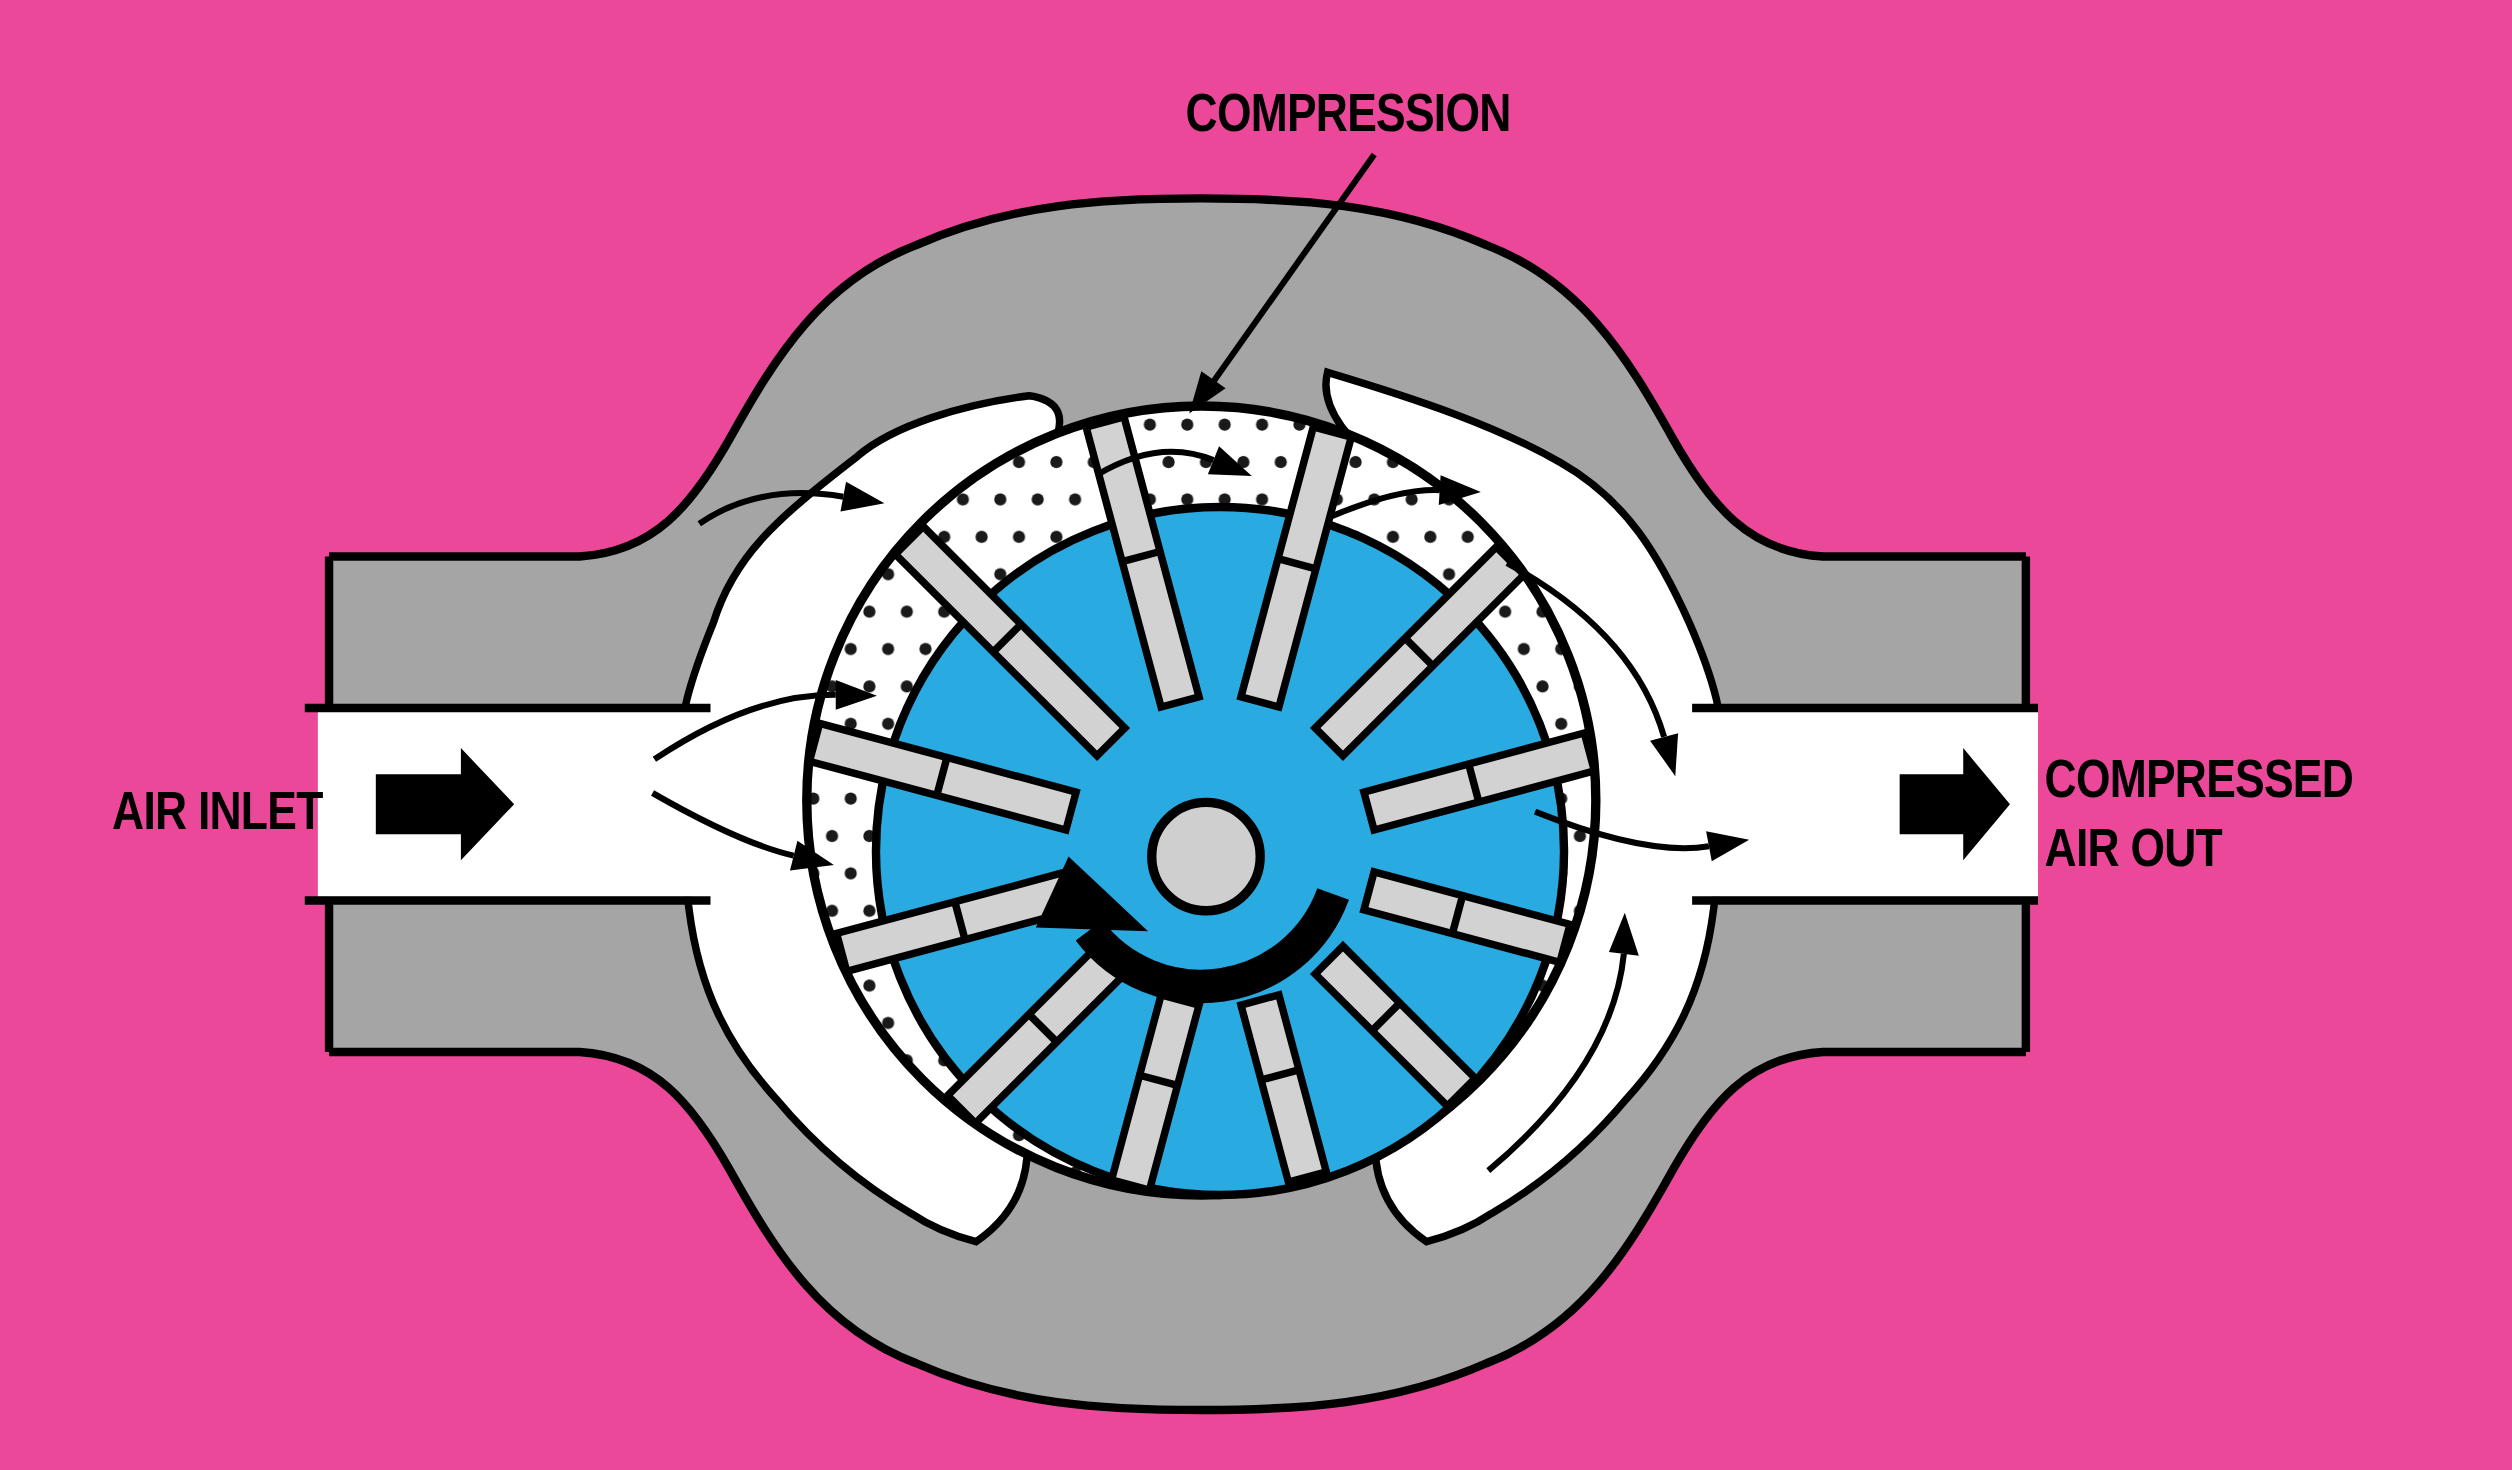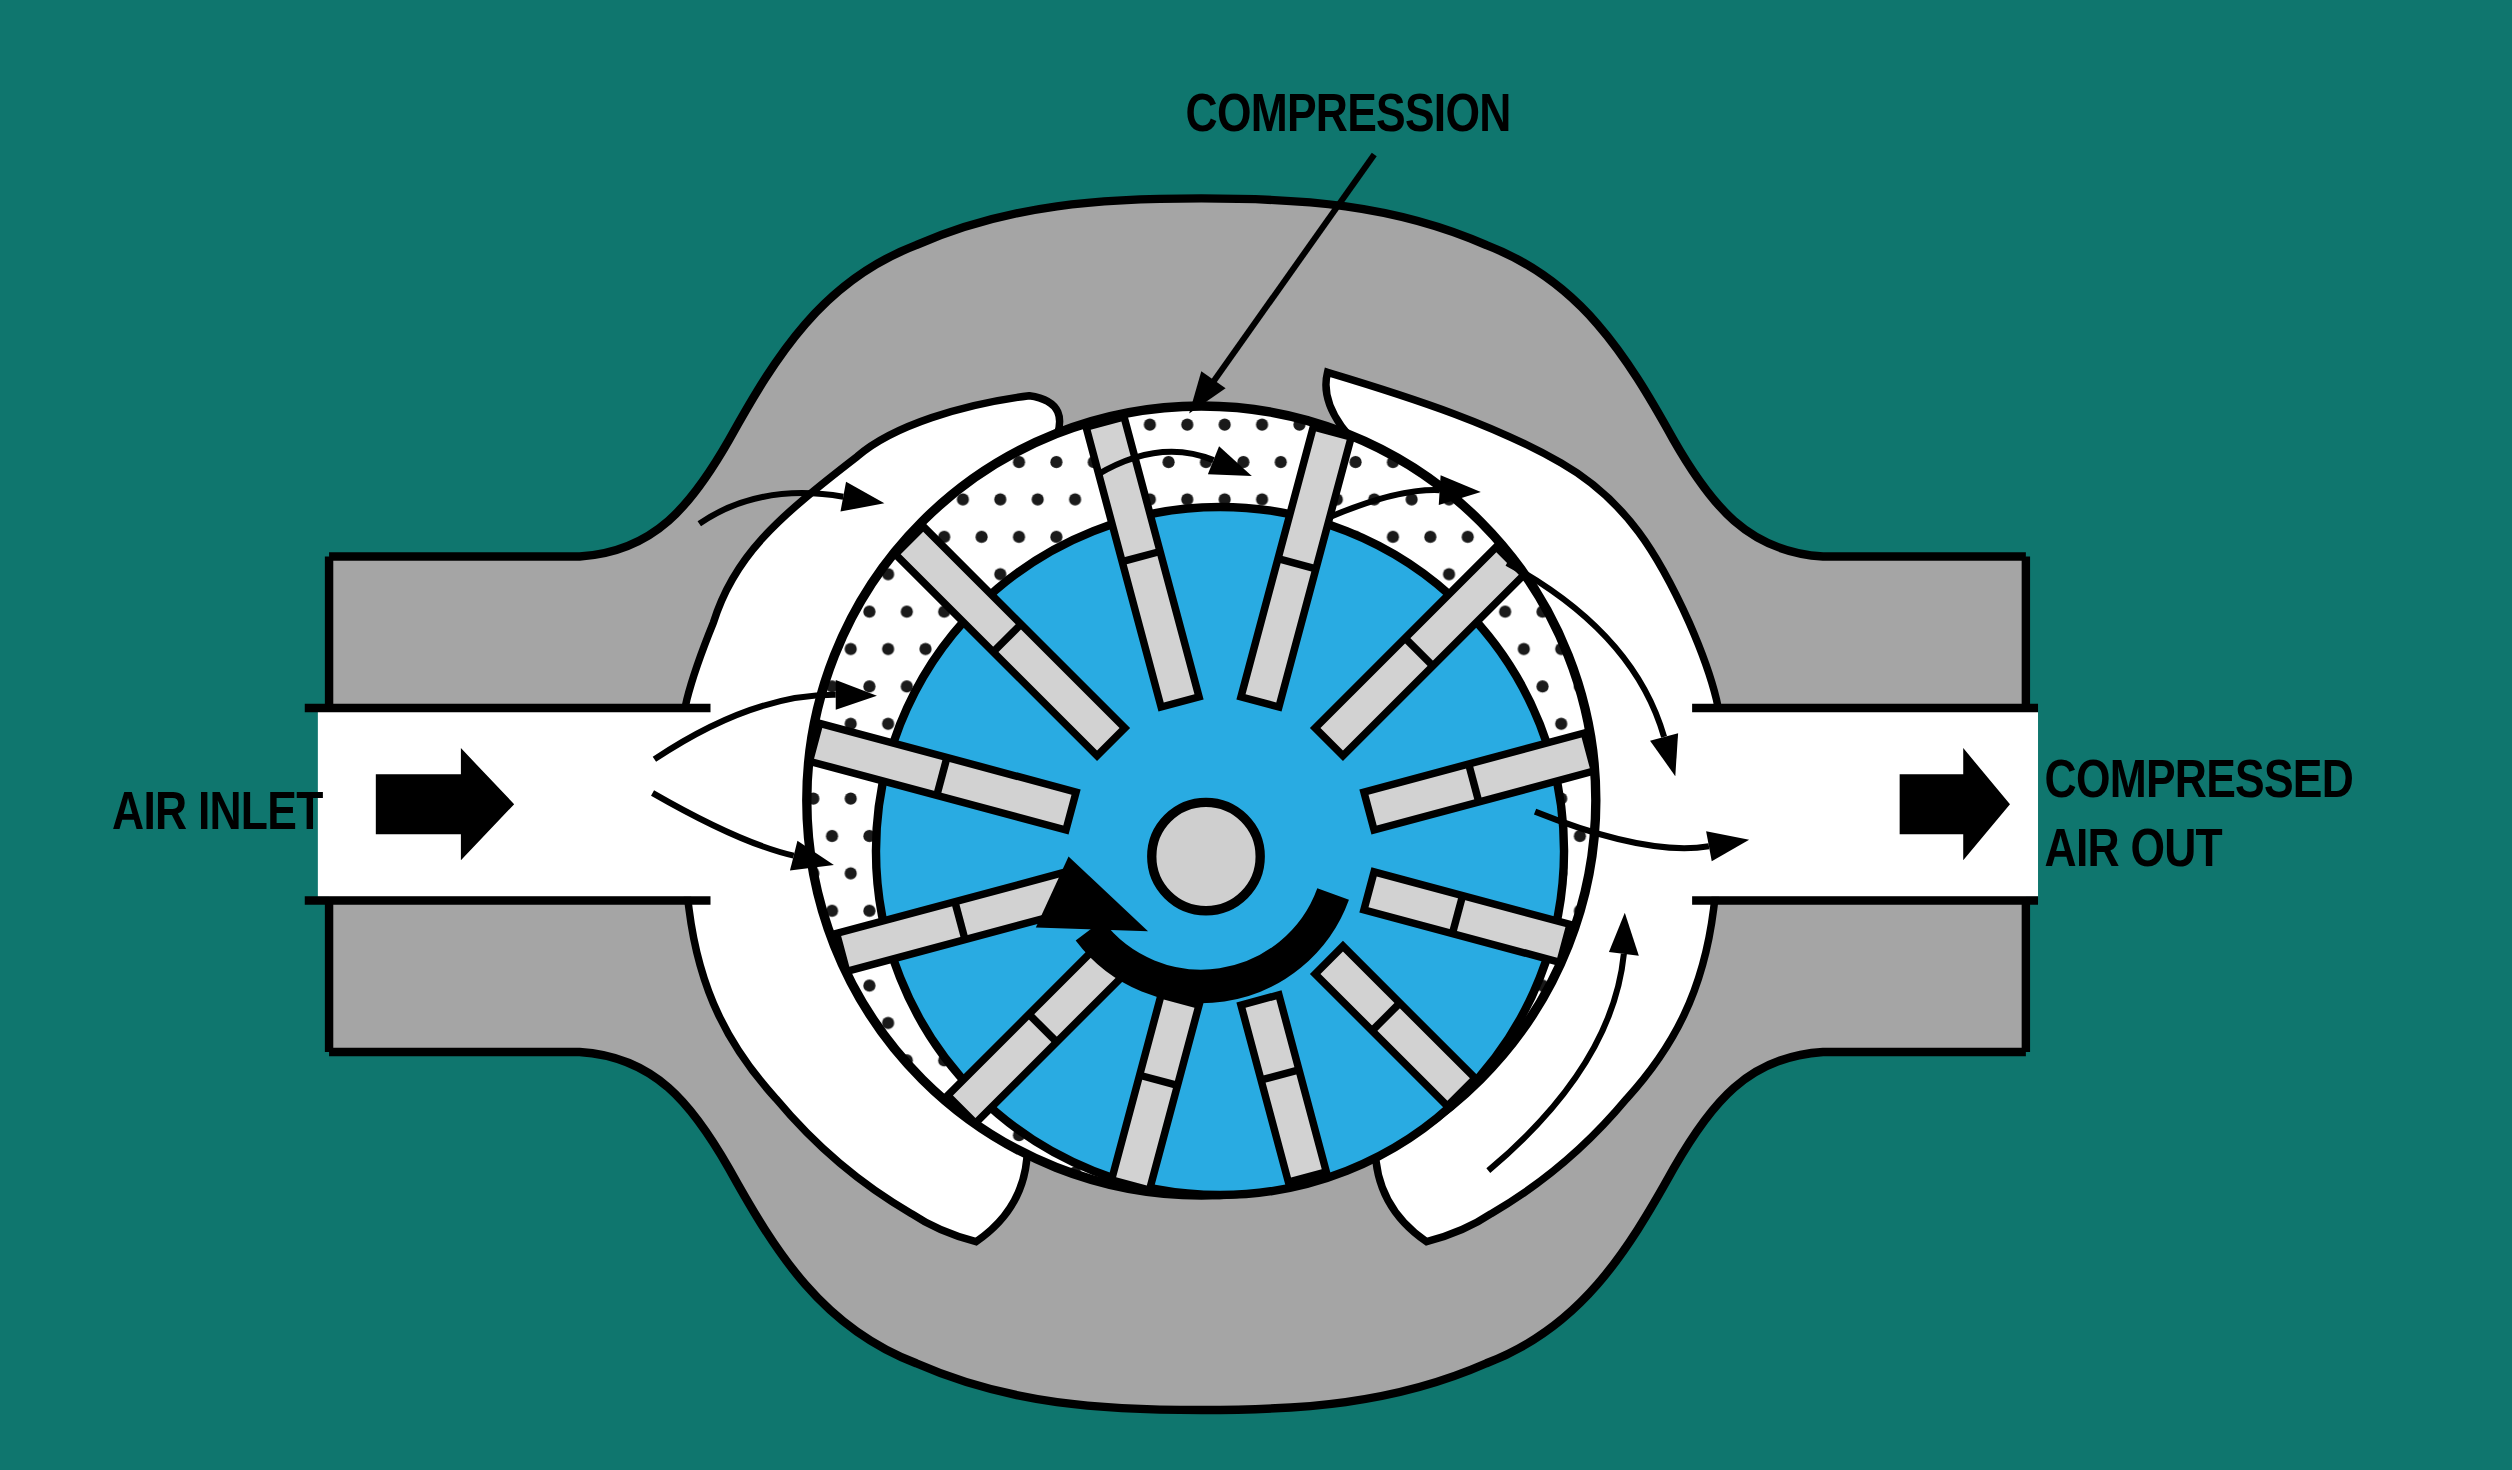--- a/index.html
+++ b/index.html
@@ -1,17 +1,17 @@
 <!DOCTYPE html>
 <html style="font-size:15px"><head>
 <meta charset="utf-8">
 <style>
   html,body{margin:0;padding:0;background:#ffffff;}
   body{font-family:"Liberation Sans","DejaVu Sans",sans-serif;}
-  .stage{position:relative;width:2512px;height:1471px;background:#0f766e;overflow:hidden;}
+  .stage{position:relative;width:2512px;height:1471px;background:#ec4899;overflow:hidden;}
   svg{display:block;}
   .outline{fill:none;stroke:#000;stroke-width:9;}
   .thin-arrow{fill:none;stroke:#000;stroke-width:6.5;}
   .vane rect{fill:#D2D2D2;stroke:#000;stroke-width:8;}
   .vane line{stroke:#000;stroke-width:8;}
   .kidney{fill:#fff;stroke:#000;stroke-width:8;}
   .label{font-weight:bold;font-size:58px;fill:#000;letter-spacing:-1px;}
 </style>
 </head>
 <body>

